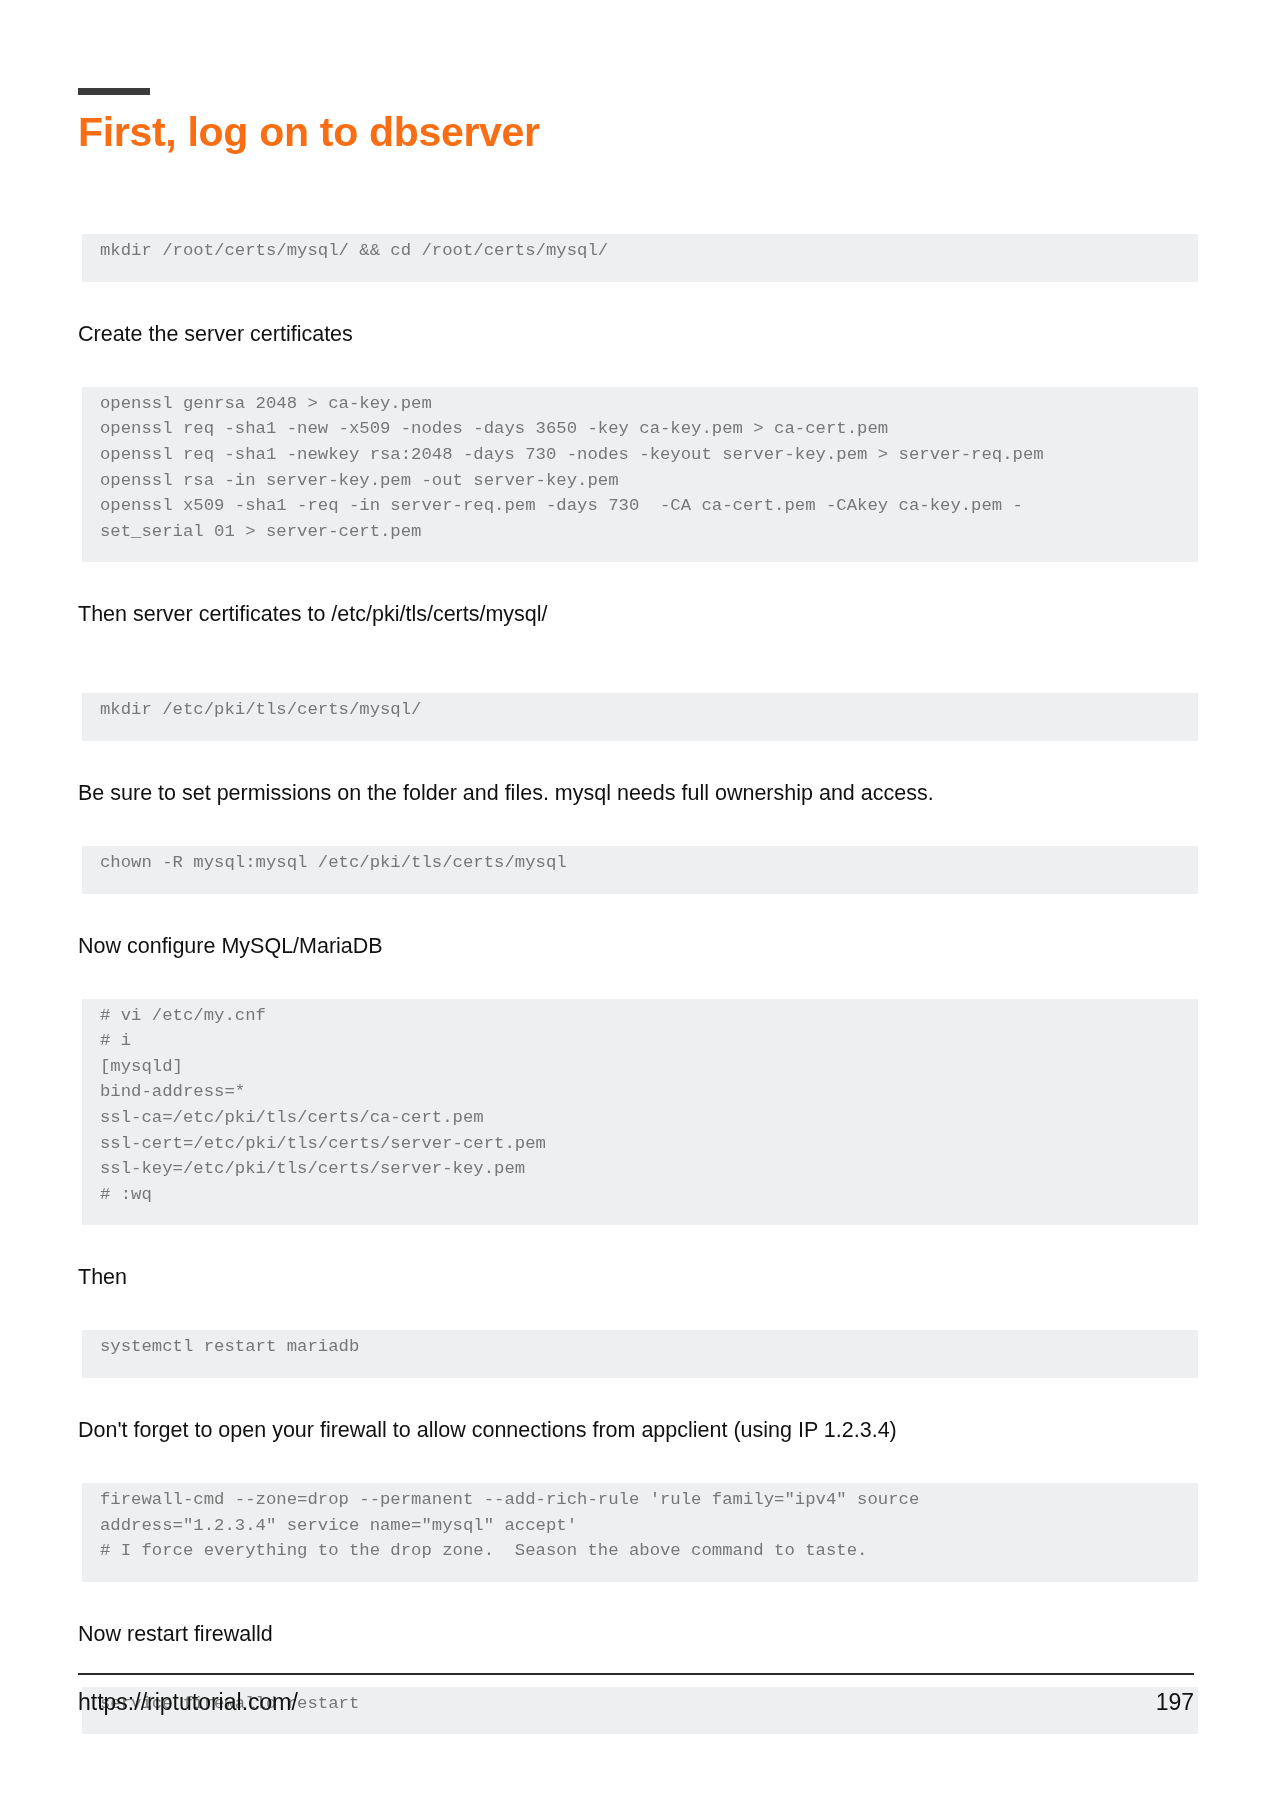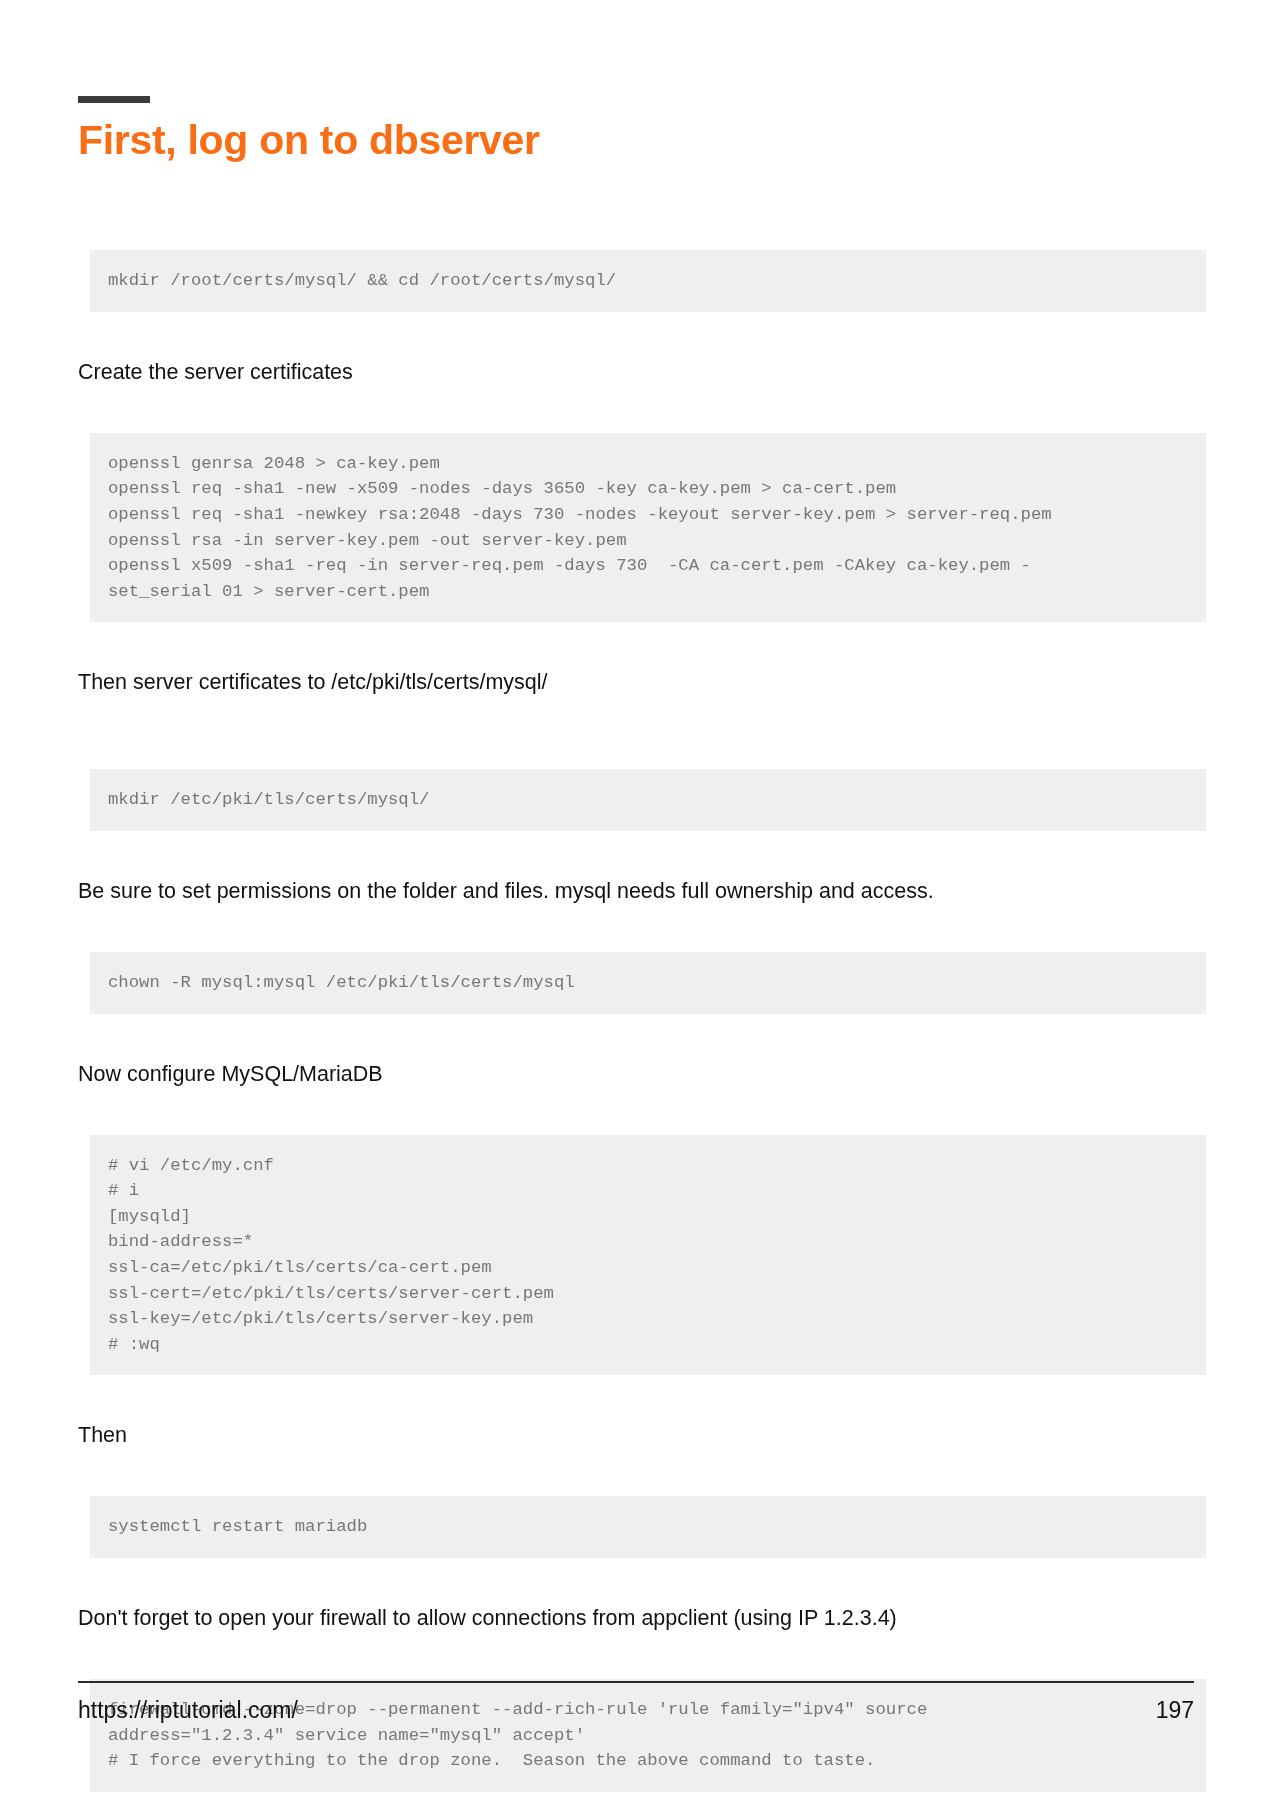--- a/index.html
+++ b/index.html
@@ -10,21 +10,21 @@
   body {
     width: 1272px;
     height: 1800px;
     font-family: "Liberation Sans", sans-serif;
     color: #1a1a1a;
     position: relative;
     overflow: hidden;
   }
   .page {
     position: absolute;
-    left: 0; top: 8px;
+    left: 0; top: 0;
     width: 1272px;
     height: 1752px;
     box-sizing: border-box;
     padding: 0 78px;
   }
   .title-rule {
     width: 72px;
     height: 7px;
     background: #3b3b3b;
     margin: 88px 0 0 0;
@@ -44,22 +44,22 @@
     color: #111111;
     margin: 0;
     font-weight: normal;
   }
   pre.code {
     background: #eeeff0;
     color: #777777;
     font-family: "Liberation Mono", "DejaVu Sans Mono", monospace;
     font-size: 17.3px;
     line-height: 1.48;
-    margin: 12px;
-    padding: 18px 18px 18px 18px;
+    margin: 4px;
+    padding: 4px 18px 18px 18px;
     white-space: pre;
     overflow: hidden;
     box-sizing: border-box;
     width: 100%;
   }
   .gap-sm { height: 26px; }
   .gap-md { height: 34px; }
   .gap-lg { height: 40px; }
   .footer {
     position: absolute;

